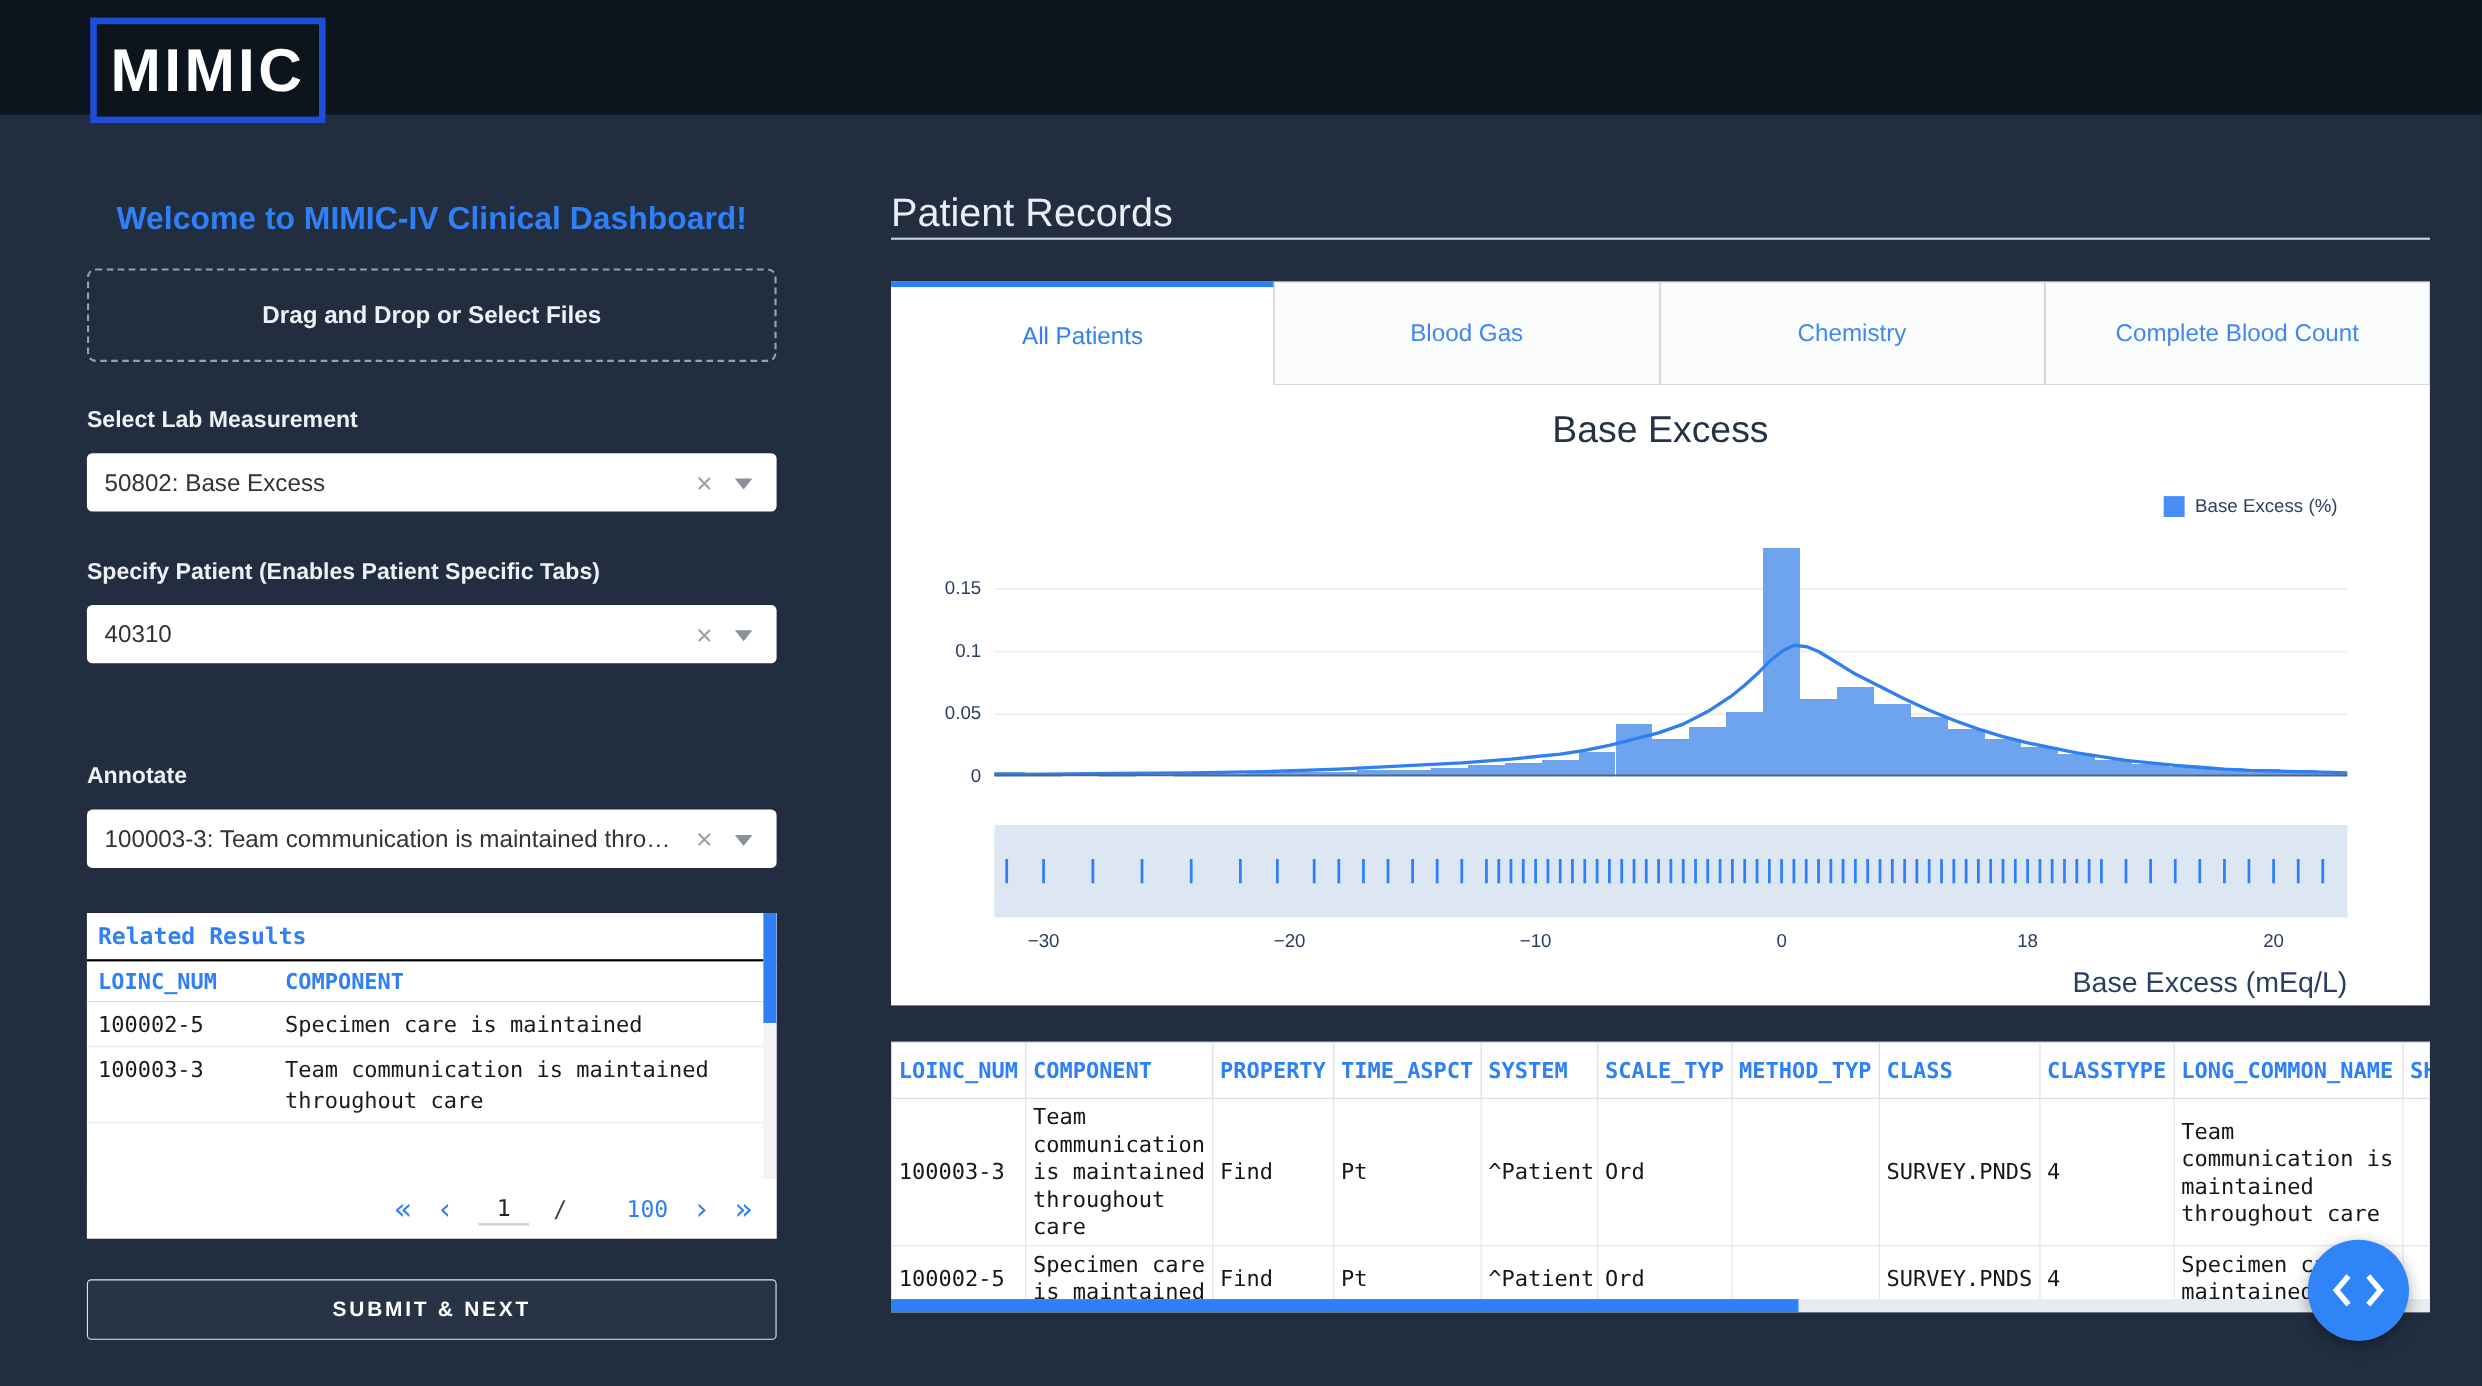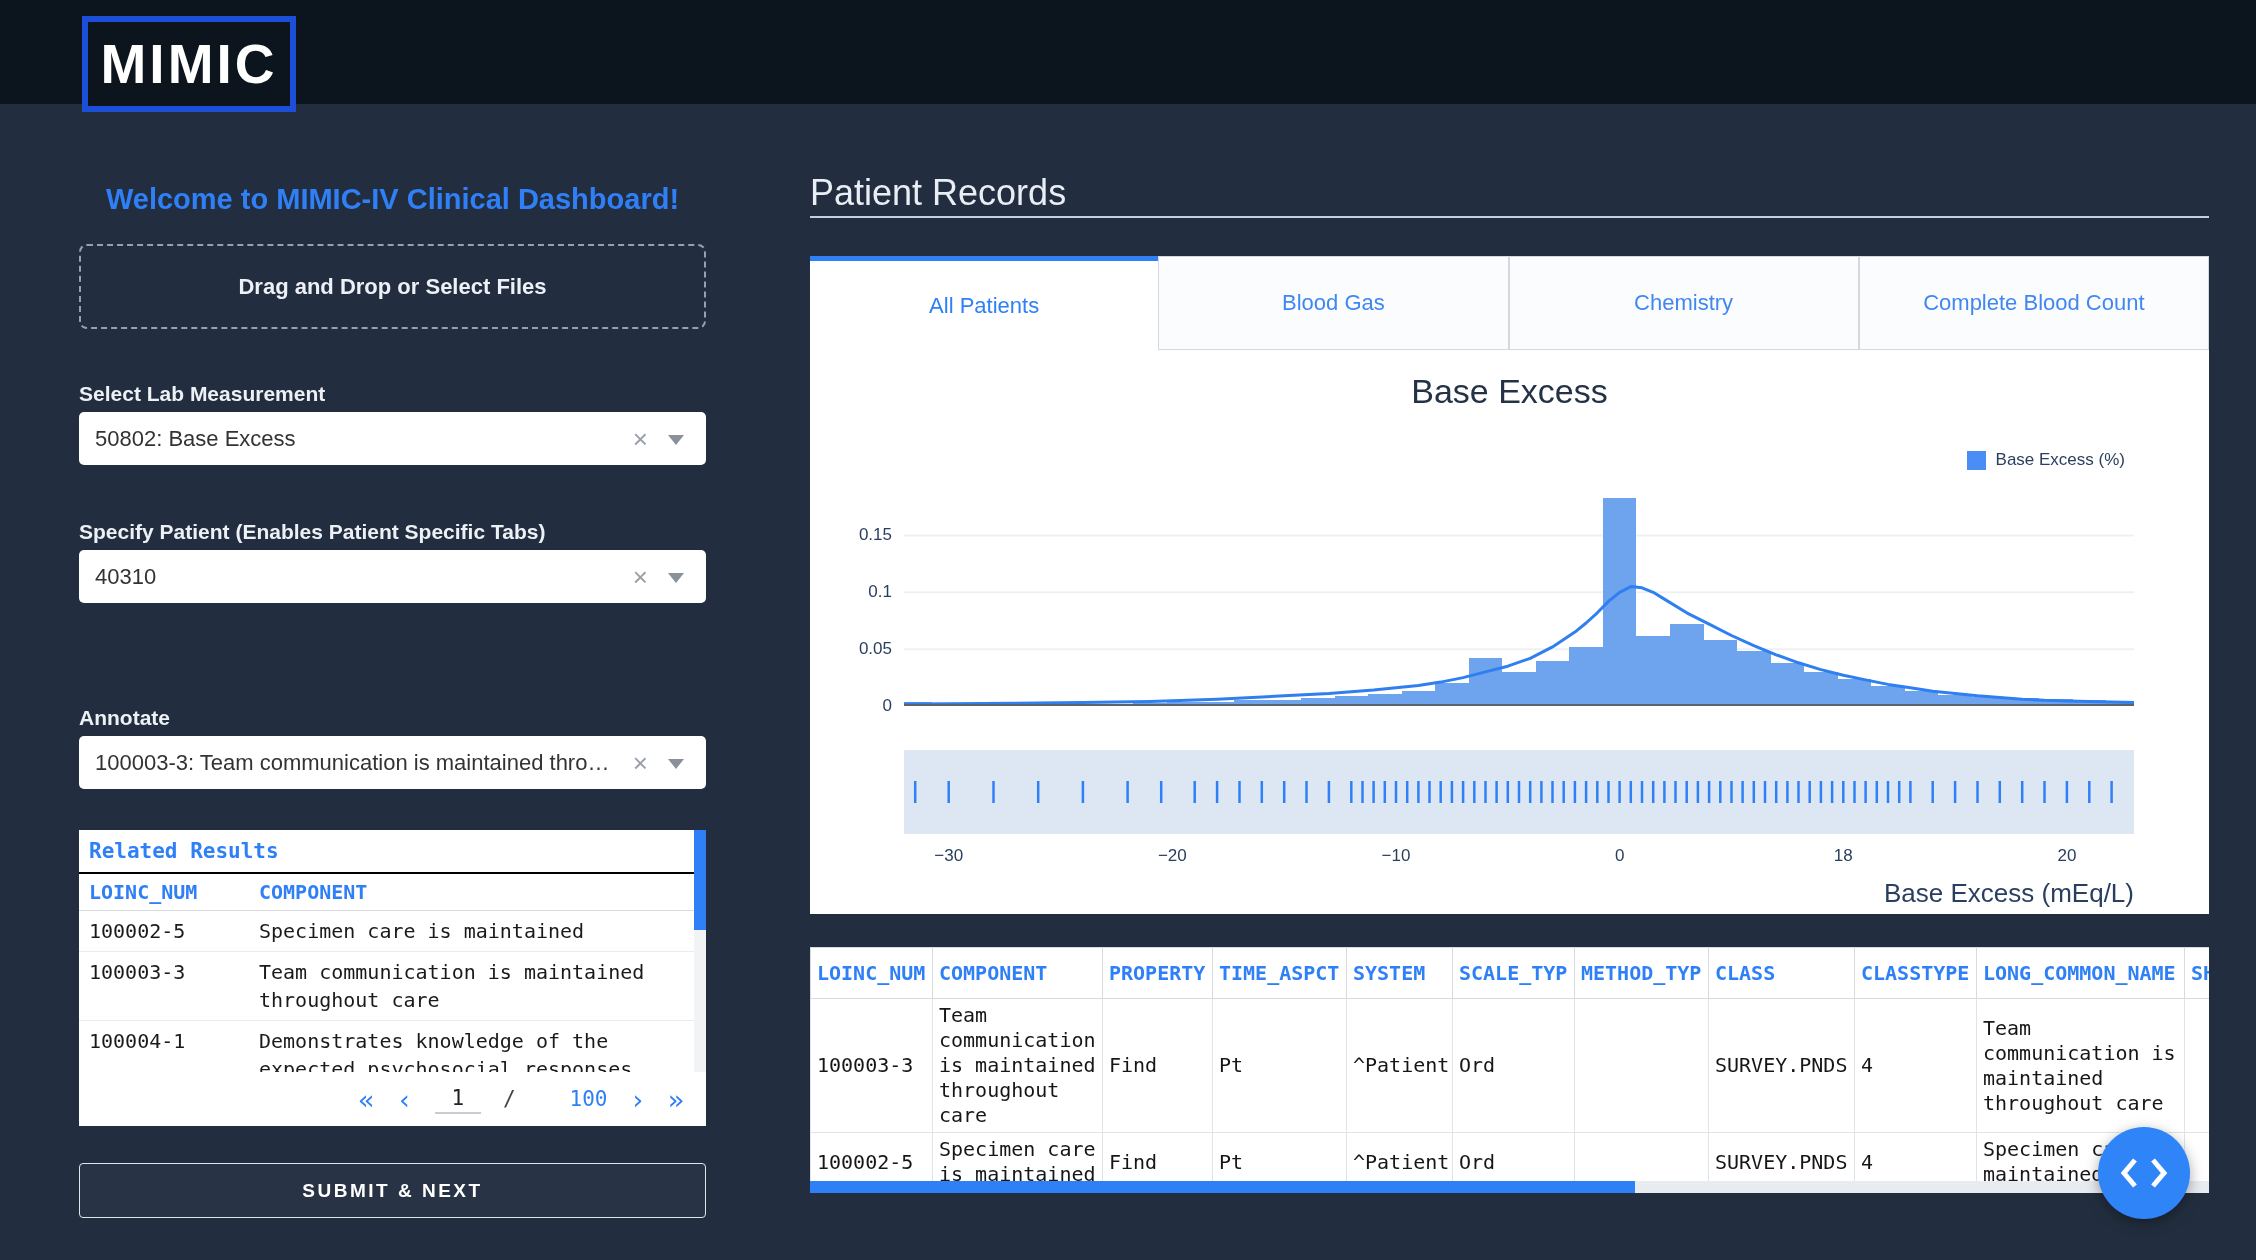--- a/index.html
+++ b/index.html
@@ -18,21 +18,21 @@
   
   .welcome {
     position:absolute; left:79px; top:164px; width:627px; text-align:center;
     color:#2f80f7; font-size:29px; font-weight:bold;
   }
   .dropzone {
     position:absolute; left:79px; top:244px; width:627px; height:85px;
     border:2px dashed #93a1b3; border-radius:8px; color:#edf1f7; font-size:22px;
     display:flex; align-items:center; justify-content:center; cursor:pointer;font-weight:bold;
   }
-  .field-label { position:absolute; left:79px; width:627px; color:#edf1f6; font-size:21px; font-weight:bold;margin-top:12px; }
+  .field-label { position:absolute; left:79px; width:627px; color:#edf1f6; font-size:21px; font-weight:bold; }
   .dd {
     position:absolute; left:79px; width:627px; height:53px; background:#fff; border-radius:5px;
     display:flex; align-items:center; padding:0 92px 0 16px; font-size:22px; color:#333; cursor:pointer;
   }
   .dd .val { white-space:nowrap; overflow:hidden; text-overflow:ellipsis; }
   .dd .clear { position:absolute; right:58px; top:50%; transform:translateY(-50%); color:#99a0a8; font-size:26px; line-height:1; cursor:pointer; }
   .dd .caret {
     position:absolute; right:22px; top:50%; transform:translateY(-40%);
     width:0; height:0; border-left:8px solid transparent; border-right:8px solid transparent; border-top:10px solid #8a9199;
   }
@@ -150,24 +150,20 @@
           </tr>
         </thead>
         <tbody id="rr-body">
             <tr>
               <td>100002-5</td>
               <td>Specimen care is maintained</td>
             </tr>
             <tr>
               <td>100003-3</td>
               <td>Team communication is maintained throughout care</td>
-            </tr>
-            <tr>
-              <td>100004-1</td>
-              <td>Demonstrates knowledge of the expected psychosocial responses</td>
             </tr>
           </tbody>
       </table>
     </div>
     <div class="rr-vscroll">
         <div class="rr-vthumb"></div>
       </div>
     <div class="rr-pagination">
       <span class="pg-btn">«</span>
       <span class="pg-btn">‹</span>

